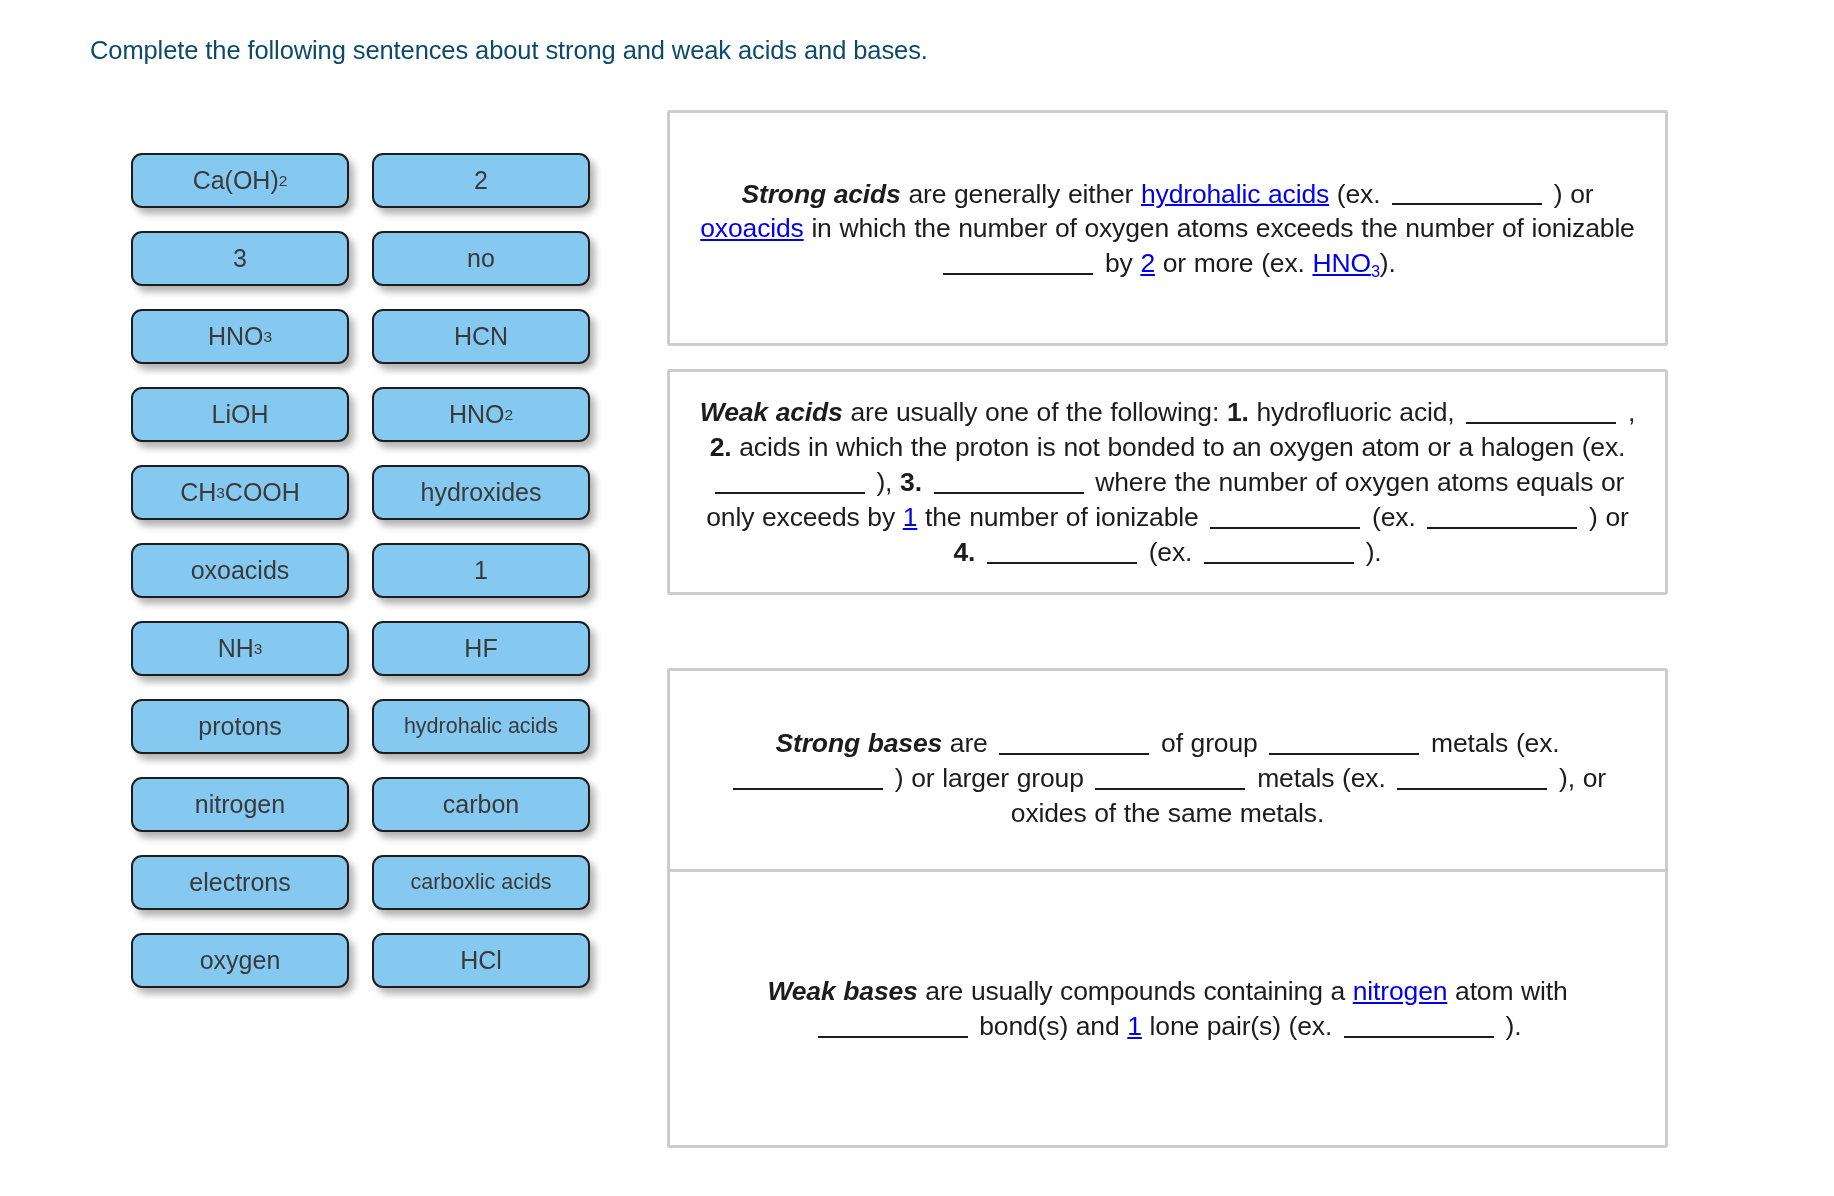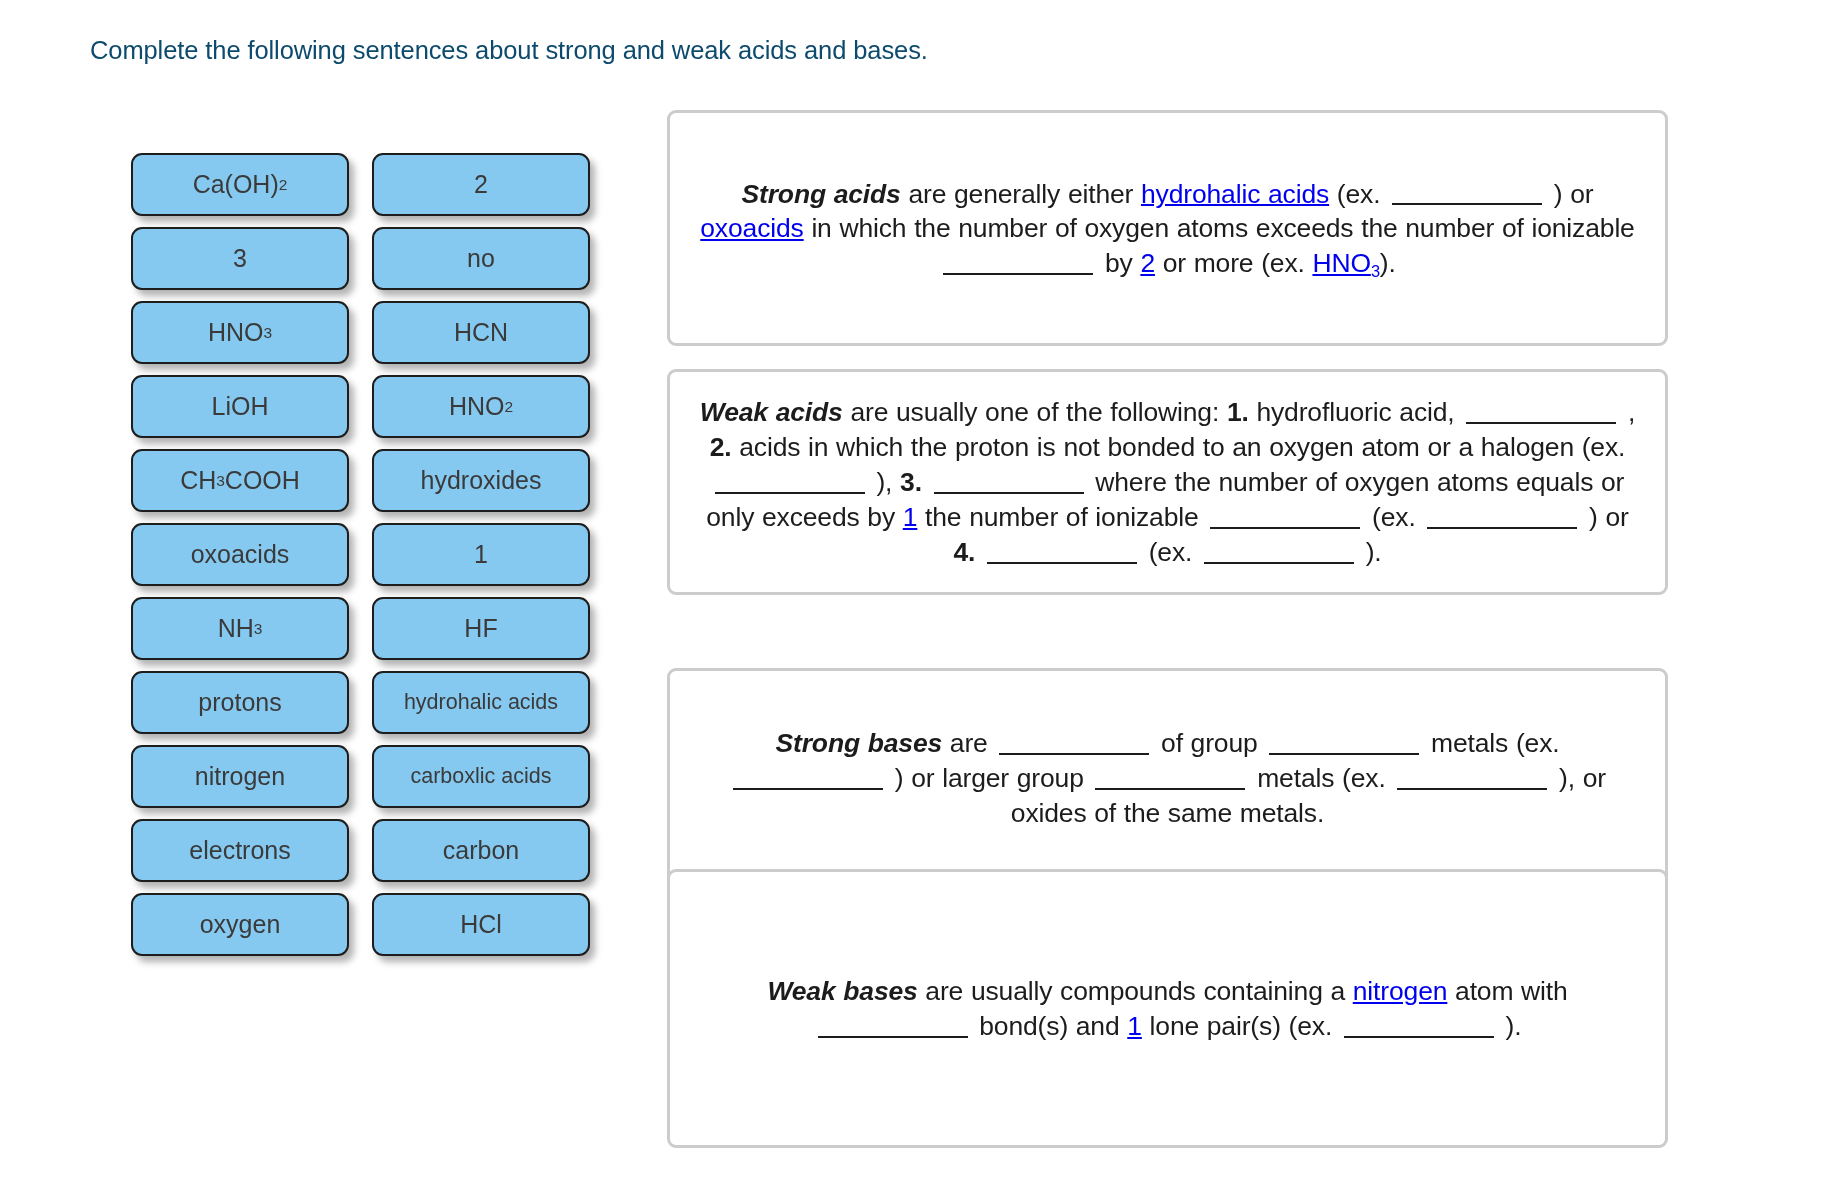--- a/index.html
+++ b/index.html
@@ -38,22 +38,22 @@
     position: absolute;
     top: 0;
     width: 218px;
   }
   #bank-col-left  { left: 0; }
   #bank-col-right { left: 241px; }
 
   .tile {
     box-sizing: border-box;
     width: 218px;
-    height: 63px;
-    margin-bottom: 11px;
+    height: 55px;
+    margin-bottom: 23px;
     background: #85c9f0;
     border: 2.5px solid #1d1d1d;
     border-radius: 11px;
     box-shadow: 5px 6px 7px rgba(0,0,0,0.30);
     display: flex;
     align-items: center;
     justify-content: center;
     font-size: 25px;
     color: #3a3a3a;
     line-height: 1;
@@ -68,21 +68,21 @@
   }
 
   
   .panel {
     position: absolute;
     left: 667px;
     width: 1001px;
     box-sizing: border-box;
     background: #ffffff;
     border: 3px solid #cccccc;
-    border-radius: 9px;
+    border-radius: 3px;
     display: flex;
     align-items: center;
     justify-content: center;
     padding: 10px 28px;
   }
   #panel-strong-acids { top: 110px;  height: 236px; }
   #panel-weak-acids   { top: 369px;  height: 226px; }
   #panel-strong-bases { top: 620px;  height: 219px; margin-top: 48px; }
   #panel-weak-bases   { top: 869px;  height: 279px; }
 
@@ -183,27 +183,27 @@
       </div>
       <div class="tile">
         <span>1</span>
       </div>
       <div class="tile">
         <span>HF</span>
       </div>
       <div class="tile small">
         <span>hydrohalic acids</span>
       </div>
+      <div class="tile">
+        <span>carbon</span>
+      </div>
       <div class="tile small">
         <span>carboxlic acids</span>
       </div>
       <div class="tile">
-        <span>carbon</span>
-      </div>
-      <div class="tile">
         <span>HCl</span>
       </div>
     </div>
 </div>
 
 <div class="panel" id="panel-strong-acids">
   <div class="stmt">
     <span class="lead">Strong acids</span><span> are generally either </span><span class="ans">hydrohalic acids</span><span> (ex. </span><span class="fill"></span><span> ) or </span><span class="ans">oxoacids</span><span> in which the number of oxygen atoms exceeds the number of ionizable </span><span class="fill"></span><span> by </span><span class="ans">2</span><span> or more (ex. </span><span class="ans"><span>HNO</span><sub>3</sub></span><span>).</span>
   </div>
 </div>

